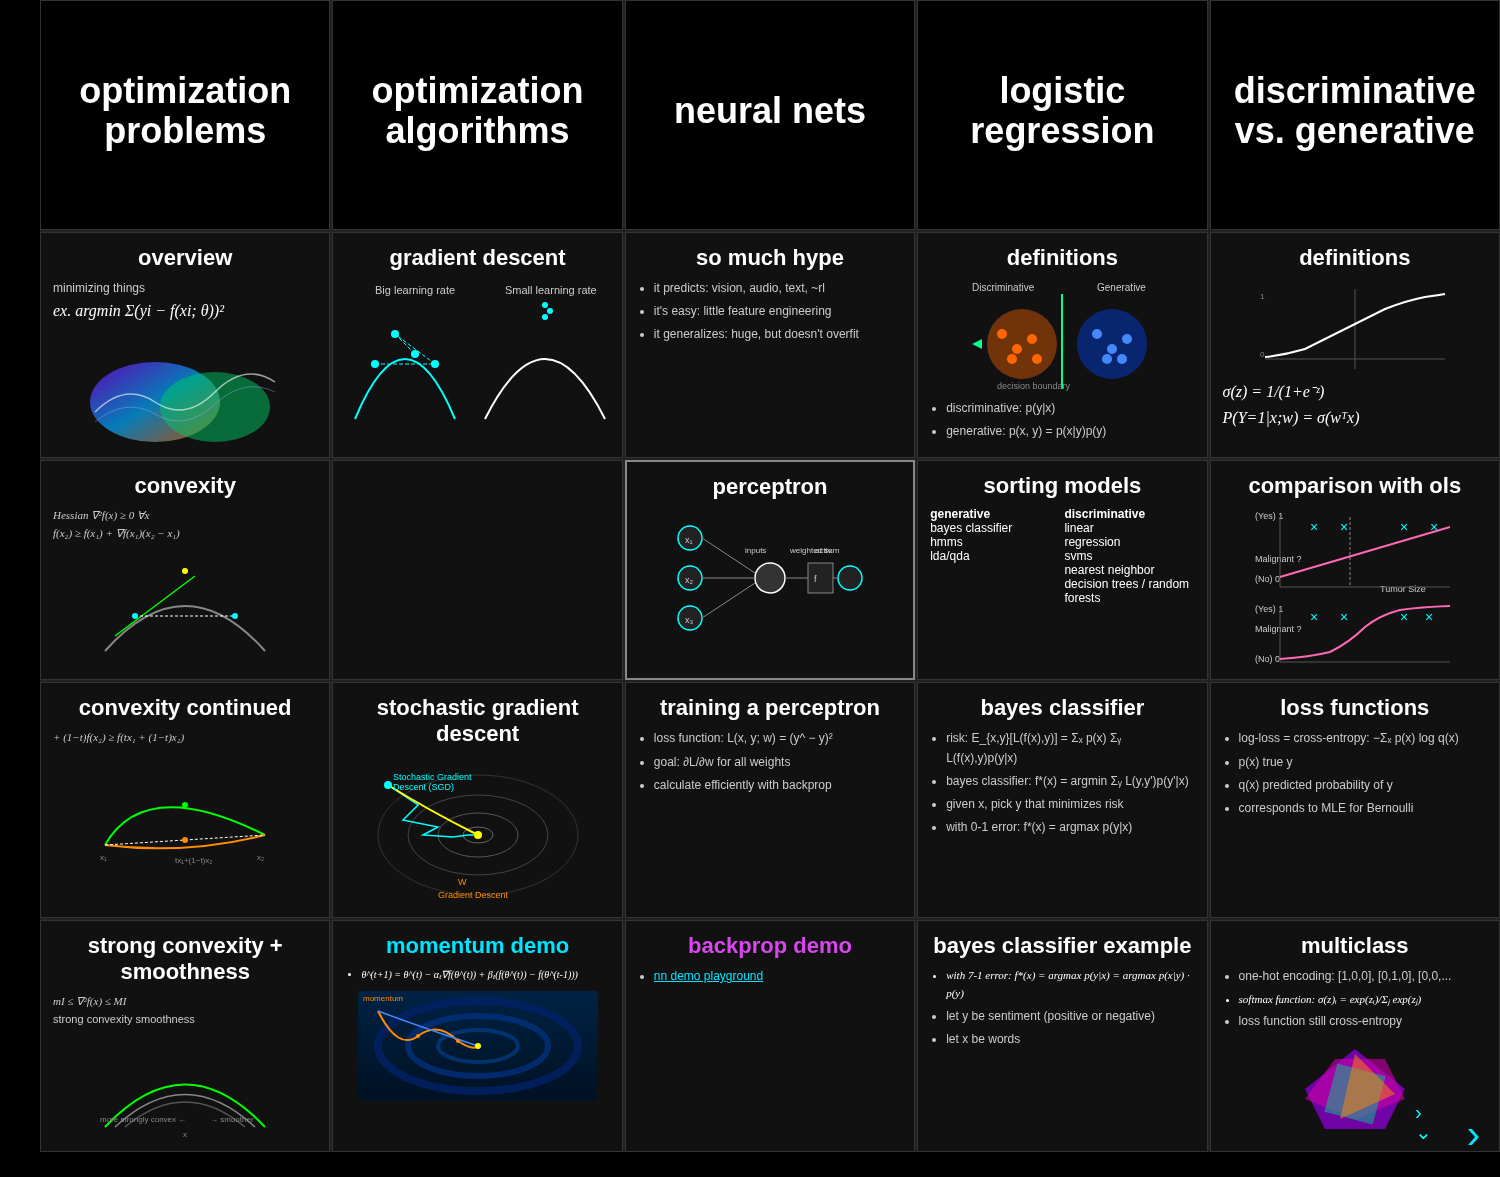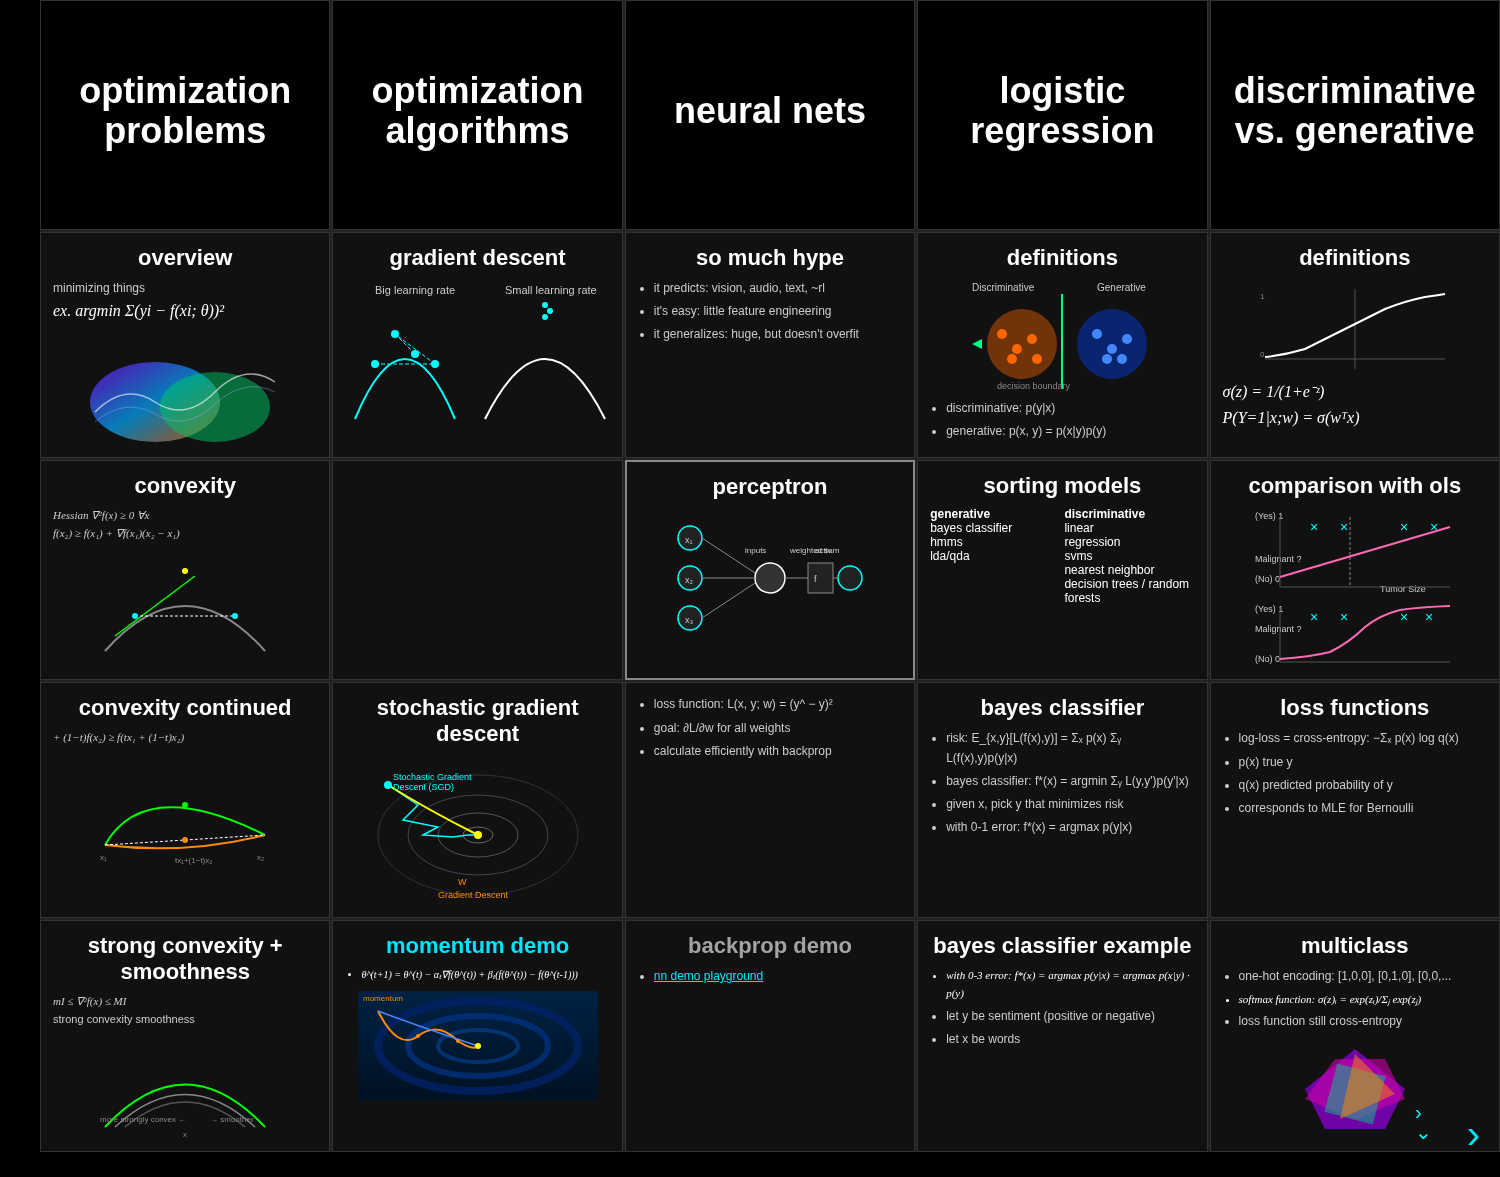--- a/index.html
+++ b/index.html
@@ -394,20 +394,21 @@
         <text x="80" y="143" fill="#ff8c00" font-size="9">Gradient Descent</text>
 
         <circle cx="120" cy="80" r="4" fill="#ff0"></circle>
 
         <circle cx="30" cy="30" r="4" fill="#0ff"></circle>
       </svg>
     </div>
   </div>
 
   <div class="cell">
+    <div class="cell-title">training a perceptron</div>
     <div class="cell-body">
       <ul>
         <li>loss function: L(x, y; w) = (y^ − y)²</li>
         <li>goal: ∂L/∂w for all weights</li>
         <li>calculate efficiently with backprop</li>
       </ul>
     </div>
   </div>
 
   <div class="cell">
@@ -481,35 +482,35 @@
         <text x="5" y="10" fill="#ff8c00" font-size="8">momentum</text>
 
         <circle cx="60" cy="45" r="2" fill="#ff8c00"></circle>
         <circle cx="100" cy="50" r="2" fill="#ff8c00"></circle>
         <circle cx="120" cy="55" r="3" fill="#ff0"></circle>
       </svg>
     </div>
   </div>
 
   <div class="cell">
-    <div class="cell-title cyan-text" style="color: #a3a3a3;">backprop demo</div>
+    <div class="cell-title cyan-text" style="color: #d946ef;">backprop demo</div>
     <div class="cell-body">
       <ul>
         <li>
           <span class="link-text">nn demo playground</span>
         </li>
       </ul>
     </div>
   </div>
 
   <div class="cell">
     <div class="cell-title">bayes classifier example</div>
     <div class="cell-body">
       <ul>
-        <li class="formula math" style="font-size:11px;">with 0-3 error: f*(x) = argmax p(y|x) = argmax p(x|y) · p(y)</li>
+        <li class="formula math" style="font-size:11px;">with 7-1 error: f*(x) = argmax p(y|x) = argmax p(x|y) · p(y)</li>
         <li>let y be sentiment (positive or negative)</li>
         <li>let x be words</li>
       </ul>
     </div>
   </div>
 
   <div class="cell">
     <div class="cell-title">multiclass</div>
     <div class="cell-body">
       <ul>

